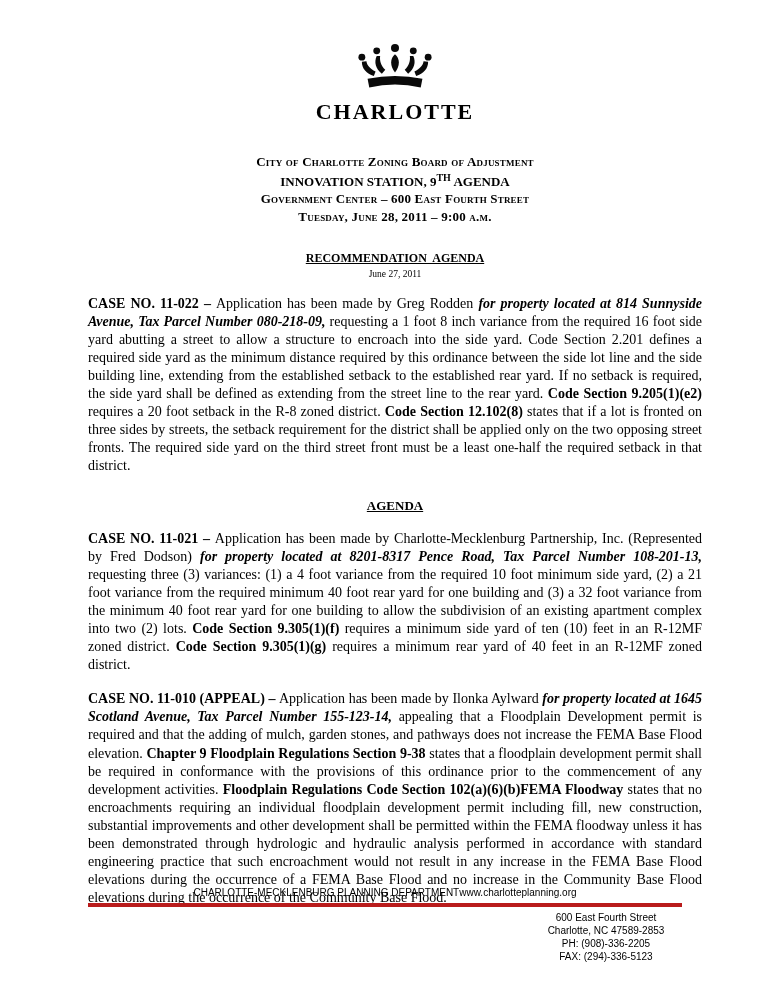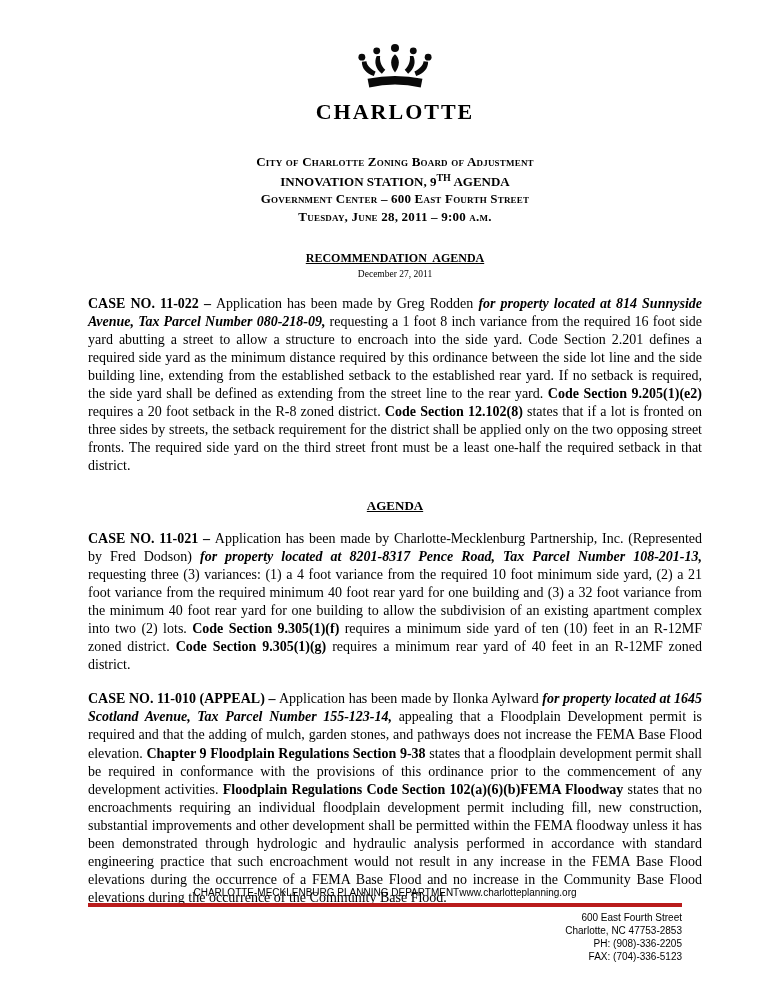--- a/index.html
+++ b/index.html
@@ -73,21 +73,21 @@
     display: flex;
     justify-content: center;
     align-items: flex-end;
     padding-bottom: 5px;
     border-bottom: 4px solid #b91c1c;
     margin-top: 21px;
   }
   .address-block {
     margin-left: auto;
     width: 152px;
-    text-align: right;
+    text-align: center;
     margin-top: 4px;
     line-height: 1.3;
   }
 </style>
 </head>
 <body>
 
 <div class="page">
 
   <div class="logo-block">
@@ -113,39 +113,39 @@
 
   <div class="doc-header">
     <div class="sc">City of Charlotte Zoning Board of Adjustment</div>
     <div><span>INNOVATION STATION, 9</span><sup>TH</sup><span> AGENDA</span></div>
     <div class="sc">Government Center – 600 East Fourth Street</div>
     <div class="sc">Tuesday, June 28, 2011 – 9:00 a.m.</div>
   </div>
 
   <div class="title-block">
     <span class="doc-title">RECOMMENDATION  AGENDA</span>
-    <div class="doc-date">December 27, 2011</div>
+    <div class="doc-date">June 27, 2011</div>
   </div>
 
   <p class="para"><span class="b">CASE NO. 11-022 – </span><span>Application has been made by Greg Rodden </span><span class="b i">for property located at 814 Sunnyside Avenue, Tax Parcel Number 080-218-09,</span><span> requesting a 1 foot 8 inch variance from the required 16 foot side yard abutting a street to allow a structure to encroach into the side yard.  Code Section 2.201 defines a required side yard as the minimum distance required by this ordinance between the side lot line and the side building line, extending from the established setback to the established rear yard.  If no setback is required, the side yard shall be defined as extending from the street line to the rear yard. </span><span class="b">Code Section 9.205(1)(e2)</span><span> requires a 20 foot setback in the R-8 zoned district. </span><span class="b">Code Section 12.102(8)</span><span> states that if a lot is fronted on three sides by streets, the setback requirement for the district shall be applied only on the two opposing street fronts.  The required side yard on the third street front must be a least one-half the required setback in that district.</span></p>
 
   <div class="agenda-heading">
     <span>AGENDA</span>
   </div>
 
   <p class="para"><span class="b">CASE NO. 11-021 – </span><span>Application has been made by Charlotte-Mecklenburg Partnership, Inc. (Represented by Fred Dodson) </span><span class="b i">for property located at 8201-8317 Pence Road, Tax Parcel Number 108-201-13,</span><span> requesting three (3) variances: (1) a 4 foot variance from the required 10 foot minimum side yard, (2) a 21 foot variance from the required minimum 40 foot rear yard for one building and (3) a 32 foot variance from the minimum 40 foot rear yard for one building to allow the subdivision of an existing apartment complex into two (2) lots. </span><span class="b">Code Section 9.305(1)(f)</span><span> requires a minimum side yard of ten (10) feet in an R-12MF zoned district. </span><span class="b">Code Section 9.305(1)(g)</span><span> requires a minimum rear yard of 40 feet in an R-12MF zoned district.</span></p>
 
   <p class="para"><span class="b">CASE NO. 11-010 (APPEAL) – </span><span>Application has been made by Ilonka Aylward </span><span class="b i">for property located at 1645 Scotland Avenue, Tax Parcel Number 155-123-14,</span><span> appealing that a Floodplain Development permit is required and that the adding of mulch, garden stones, and pathways does not increase the FEMA Base Flood elevation. </span><span class="b">Chapter 9 Floodplain Regulations Section 9-38</span><span> states that a floodplain development permit shall be required in conformance with the provisions of this ordinance prior to the commencement of any development activities.  </span><span class="b">Floodplain Regulations Code Section 102(a)(6)(b)FEMA Floodway</span><span> states that no encroachments requiring an individual floodplain development permit including fill, new construction, substantial improvements and other development shall be permitted within the FEMA floodway unless it has been demonstrated through hydrologic and hydraulic analysis performed in accordance with standard engineering practice that such encroachment would not result in any increase in the FEMA Base Flood elevations during the occurrence of a FEMA Base Flood and no increase in the Community Base Flood elevations during the occurrence of the Community Base Flood.</span></p>
 
   <div class="footer">
     <div class="footer-row">
       <span>CHARLOTTE-MECKLENBURG PLANNING DEPARTMENT</span>
       <span>www.charlotteplanning.org</span>
     </div>
     <div class="address-block">
       <div>600 East Fourth Street</div>
-      <div>Charlotte, NC 47753-2853</div>
+      <div>Charlotte, NC 47589-2853</div>
       <div>PH: (908)-336-2205</div>
-      <div>FAX: (704)-336-5123</div>
+      <div>FAX: (294)-336-5123</div>
     </div>
   </div>
 
 </div>
 
 </body></html>

